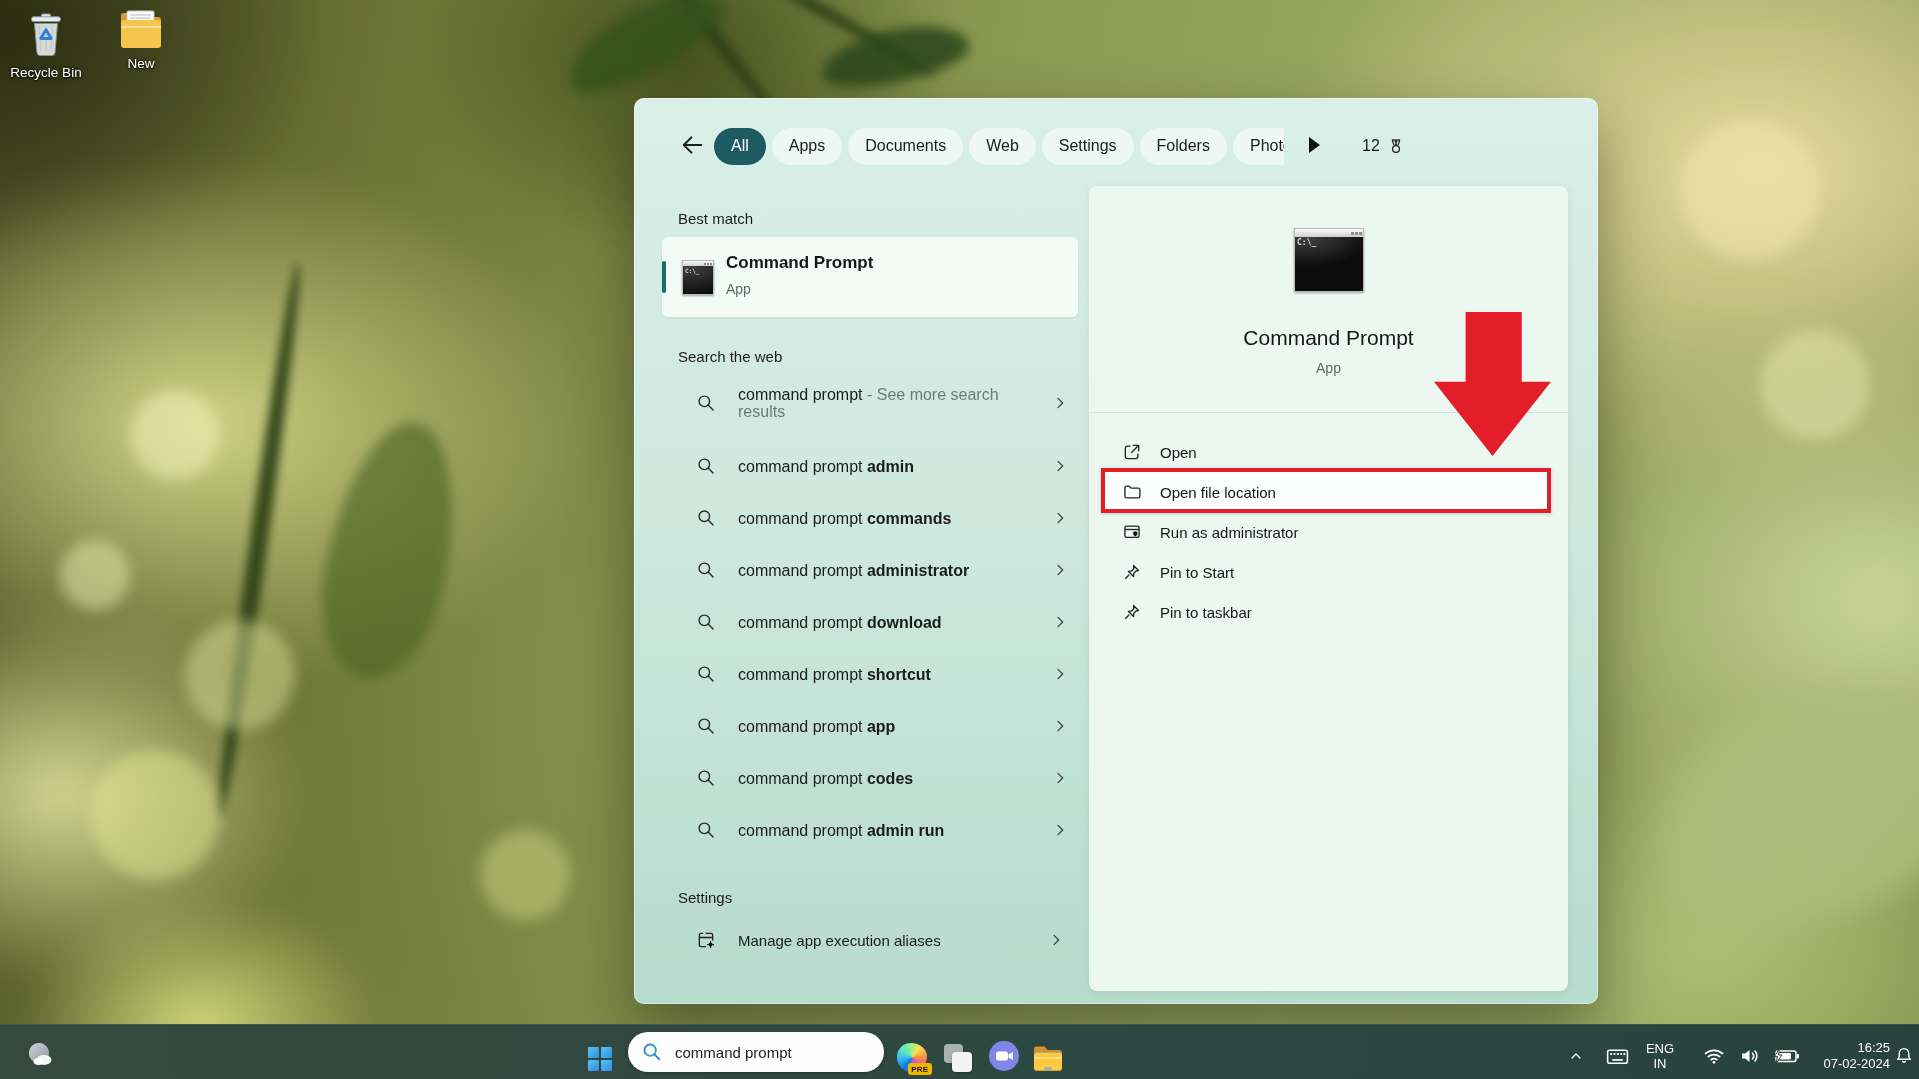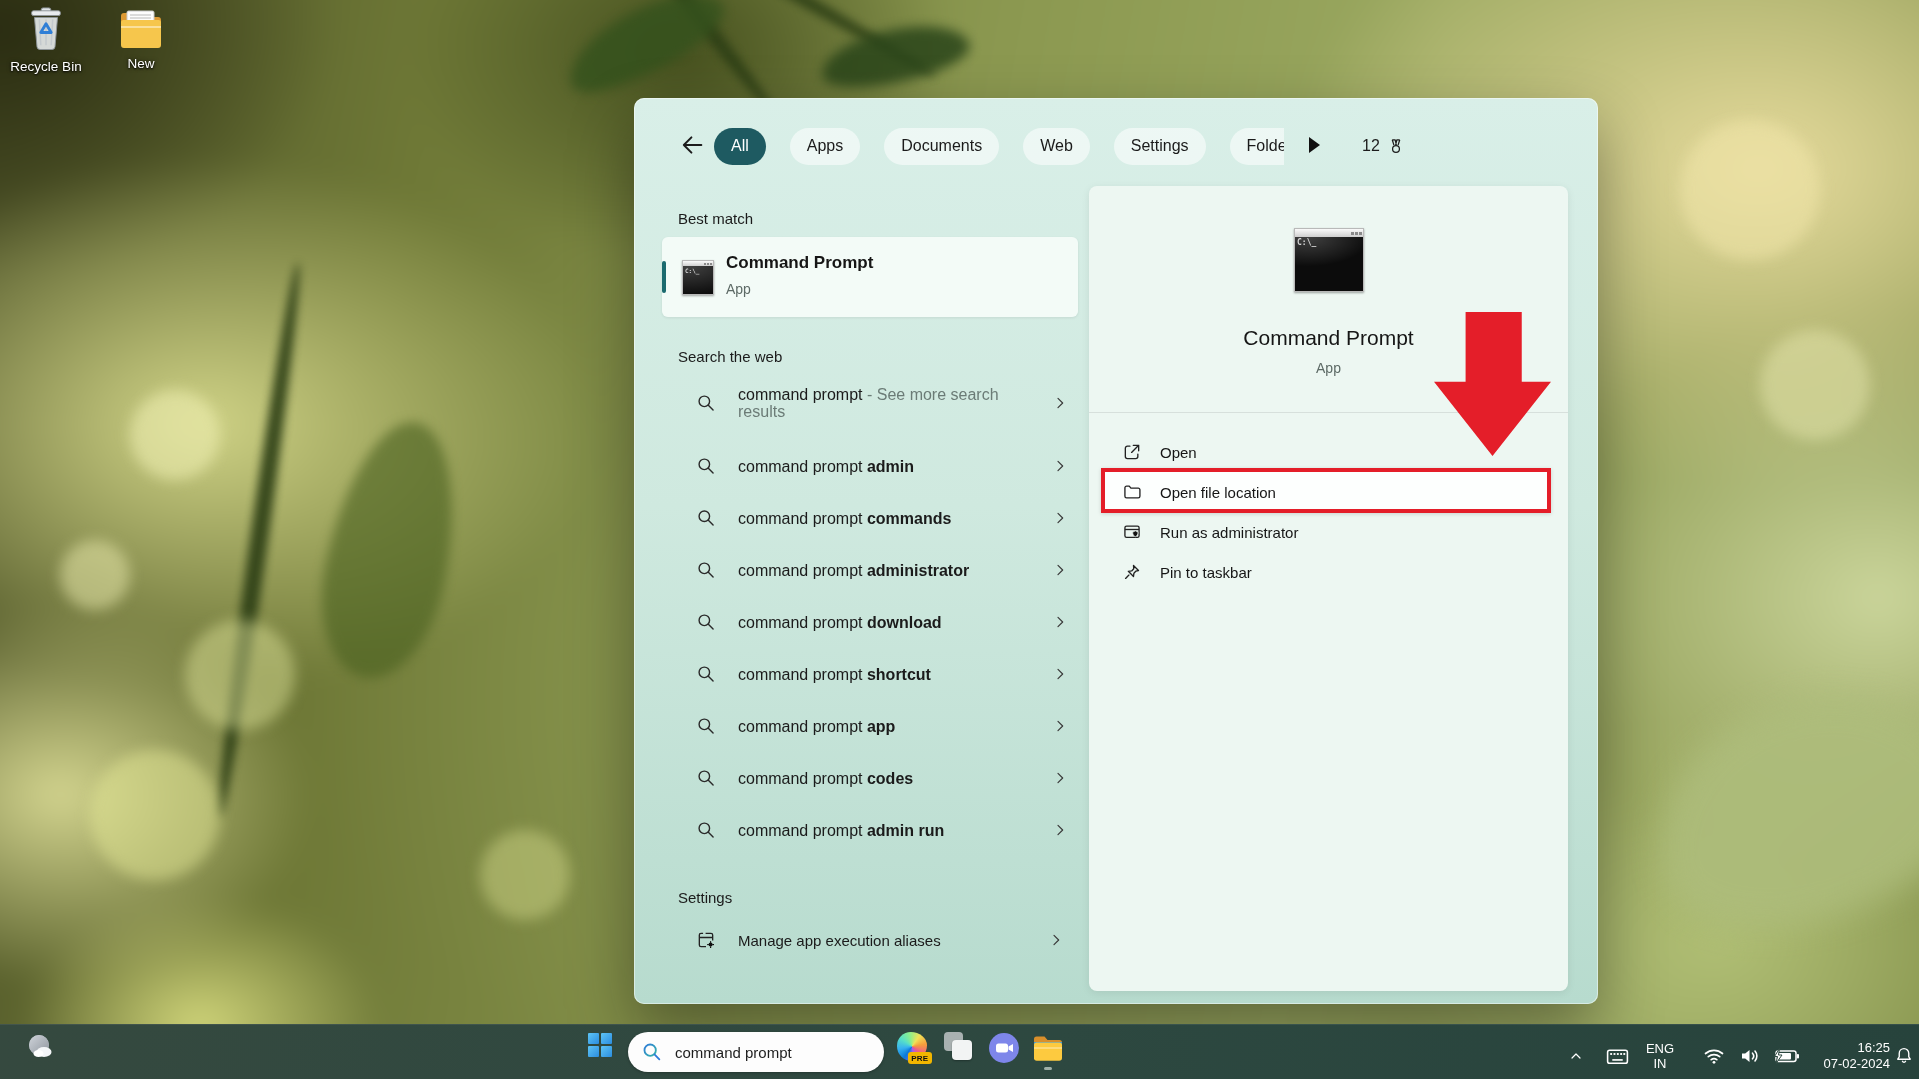--- a/index.html
+++ b/index.html
@@ -33,21 +33,21 @@
   
   .desktop-icon{position:absolute;width:84px;text-align:center;color:#fff}
   .desktop-icon .dlabel{font-size:13.5px;margin-top:3px;text-shadow:0 1px 2px rgba(0,0,0,.95),0 0 4px rgba(0,0,0,.6)}
 
   
   #panel{position:absolute;left:634px;top:98px;width:964px;height:906px;border-radius:10px;
     background:linear-gradient(180deg,var(--panel-top,#d9efe8) 0%, #cfe9df 45%, var(--panel-bottom,#b7dbce) 100%);
     box-shadow:0 28px 64px rgba(0,0,0,.38), 0 0 0 1px rgba(255,255,255,.45) inset;
   }
   #back-btn{left:44px;top:33px;width:28px;height:28px;color:#1c1c1c;cursor:pointer}
-  #tabs{left:80px;top:27px;width:570px;height:42px;display:flex;gap:24px;overflow:hidden;align-items:center}
+  #tabs{left:80px;top:27px;width:570px;height:42px;display:flex;gap:6px;overflow:hidden;align-items:center}
   .pill{flex:0 0 auto;height:37px;padding:0 17px;border-radius:19px;display:flex;align-items:center;
     background:rgba(255,255,255,.55);color:#1b1b1b;font-size:16px;cursor:pointer;white-space:nowrap}
   .pill.active{background:var(--teal-active,#1e5a61);color:#fff}
   #tab-scroll{left:672px;top:38px;width:16px;height:18px;cursor:pointer}
   #rewards{left:728px;top:36px;height:24px;display:flex;align-items:center;gap:6px;color:#1c1c1c;font-size:16px;cursor:pointer}
   #avatar{left:797px;top:130px;width:34px;height:34px;border-radius:50%;background:#d3ded9;
     display:flex;align-items:center;justify-content:center;font-size:16px;color:#20262b;cursor:pointer;top:130px}
   #more-dots{left:843px;top:143px;width:30px;height:8px;display:flex;gap:4px;justify-content:center;cursor:pointer}
   #more-dots i{width:3.5px;height:3.5px;border-radius:50%;background:#1c1c1c}
   .copilot{background:conic-gradient(from 215deg,#0b79d8,#36b1f0,#57e0c8,#8ef08b,#f2e257,#f59e3c,#ef5e84,#a75bf0,#0b79d8);
@@ -92,21 +92,21 @@
   #red-box{left:12px;top:282px;width:442px;height:37px;border:4px solid var(--accent-red,#e41e29);
     background:#fdfffe;z-index:1;box-shadow:0 1px 4px rgba(0,0,0,.15)}
   #red-arrow{left:345px;top:126px;width:117px;height:144px;background:var(--accent-red,#e41e29);z-index:3;
     clip-path:polygon(27% 0,75% 0,75% 48.5%,100% 48.5%,50% 100%,0 48.5%,27% 48.5%)}
 
   
   #taskbar{position:absolute;left:0;bottom:0;width:1919px;height:54px;
     background:linear-gradient(90deg,#35493f 0%,#2d4840 55%,#27433c 100%);
     border-top:1px solid rgba(255,255,255,.07)}
   .tb-btn{position:absolute;top:7px;width:40px;height:40px;border-radius:6px;display:flex;
-    align-items:flex-start;justify-content:center;cursor:pointer}
+    align-items:flex-end;justify-content:center;cursor:pointer}
   #search-pill{position:absolute;left:628px;top:7px;width:256px;height:40px;border-radius:20px;
     background:#fdfdfd;display:flex;align-items:center;box-shadow:0 1px 3px rgba(0,0,0,.25)}
   #search-pill input{border:0;outline:0;background:transparent;font-family:"Liberation Sans",sans-serif;
     font-size:15px;color:#1d1d1d;width:190px;margin-left:10px}
   #pre-badge{position:absolute;right:-5px;bottom:-3px;background:#f2b600;color:#111;
     font-size:8px;font-weight:700;padding:1.5px 3.5px;border-radius:3px;letter-spacing:.3px}
   .run-dot{position:absolute;left:50%;transform:translateX(-50%);bottom:2px;width:8px;height:3px;border-radius:2px;background:#9fb0a8}
   .tray-ic{position:absolute;top:4px;height:54px;display:flex;align-items:center;justify-content:center;color:#fff;cursor:pointer}
   #tray-lang{flex-direction:column;font-size:13px;line-height:15px;color:#fff;font-weight:400}
   #tray-clock{flex-direction:column;align-items:flex-end;font-size:13px;line-height:16px;color:#fff;text-align:right}
@@ -126,21 +126,21 @@
   <div class="leaf" style="left:1650px;top:700px;width:320px;height:220px;transform:rotate(-18deg);background:#aebd7c;filter:blur(16px)"></div>
   <div class="bokeh" style="left:130px;top:390px;width:90px;height:90px;background:rgba(240,240,180,.55)"></div>
   <div class="bokeh" style="left:60px;top:540px;width:70px;height:70px;background:rgba(238,238,176,.5)"></div>
   <div class="bokeh" style="left:185px;top:620px;width:110px;height:110px;background:rgba(230,234,160,.45)"></div>
   <div class="bokeh" style="left:90px;top:750px;width:130px;height:130px;background:rgba(228,232,150,.5)"></div>
   <div class="bokeh" style="left:1680px;top:120px;width:140px;height:140px;background:rgba(240,230,170,.55)"></div>
   <div class="bokeh" style="left:1760px;top:330px;width:110px;height:110px;background:rgba(235,235,180,.45)"></div>
   <div class="bokeh" style="left:480px;top:830px;width:90px;height:90px;background:rgba(225,230,150,.4)"></div>
 </div>
 
-<div class="desktop-icon" style="left:4px;top:6px">
+<div class="desktop-icon" style="left:4px;top:12px">
   <svg width="44" height="46" viewBox="0 0 44 48">
     <rect x="17" y="2" width="10" height="4" rx="2" fill="#dfe3e6" stroke="#8d949a" stroke-width="1"></rect>
     <rect x="7" y="5" width="30" height="5" rx="2" fill="#e8ebee" stroke="#8d949a" stroke-width="1"></rect>
     <path d="M10 12 h24 l-2.6 30.5 a3.2 3.2 0 0 1 -3.2 2.9 h-12.4 a3.2 3.2 0 0 1 -3.2 -2.9 Z" fill="rgba(236,240,243,.88)" stroke="#8d949a" stroke-width="1"></path>
     <path d="M15 14 l1.6 27 M22 14 v27 M29 14 l-1.6 27" stroke="#c3c9cd" stroke-width="1.6" fill="none"></path>
     <path d="M22 18.5 l5.4 9.2 h-10.8 Z" fill="none" stroke="#2f7fd6" stroke-width="3" stroke-linejoin="round"></path>
   </svg>
   <div class="dlabel">Recycle Bin</div>
 </div>
 
@@ -372,20 +372,26 @@
         </svg>
         <span class="act-label">Open file location</span>
       </div>
       <div class="act-row">
         <svg class="act-icon" viewBox="0 0 24 24">
           <rect x="3.5" y="5" width="17" height="13.5" rx="2" fill="none" stroke="#222" stroke-width="1.6"></rect>
           <line x1="3.5" y1="9" x2="20.5" y2="9" stroke="#222" stroke-width="1.6"></line>
           <path d="M16 10.6 c.9 .85 2 1.25 3.2 1.25 0 3 -1.1 4.9 -3.2 5.9 -2.1 -1 -3.2 -2.9 -3.2 -5.9 1.2 0 2.3 -.4 3.2 -1.25 z" fill="#111" stroke="#edf7f2" stroke-width=".8"></path>
         </svg>
         <span class="act-label">Run as administrator</span>
+      </div>
+      <div class="act-row">
+        <svg class="act-icon" viewBox="0 0 24 24">
+          <path d="M13.8 4.2 l6 6 -3 .7 -2.5 2.5 -.5 4 -6.2 -6.2 4 -.5 2.5 -2.5 z M8.3 15.7 l-4 4" fill="none" stroke="#222" stroke-width="1.6" stroke-linecap="round" stroke-linejoin="round"></path>
+        </svg>
+        <span class="act-label">Pin to Start</span>
       </div>
       <div class="act-row">
         <svg class="act-icon" viewBox="0 0 24 24">
           <path d="M13.8 4.2 l6 6 -3 .7 -2.5 2.5 -.5 4 -6.2 -6.2 4 -.5 2.5 -2.5 z M8.3 15.7 l-4 4" fill="none" stroke="#222" stroke-width="1.6" stroke-linecap="round" stroke-linejoin="round"></path>
         </svg>
         <span class="act-label">Pin to taskbar</span>
       </div>
     </div>
   </div>
 </section>

